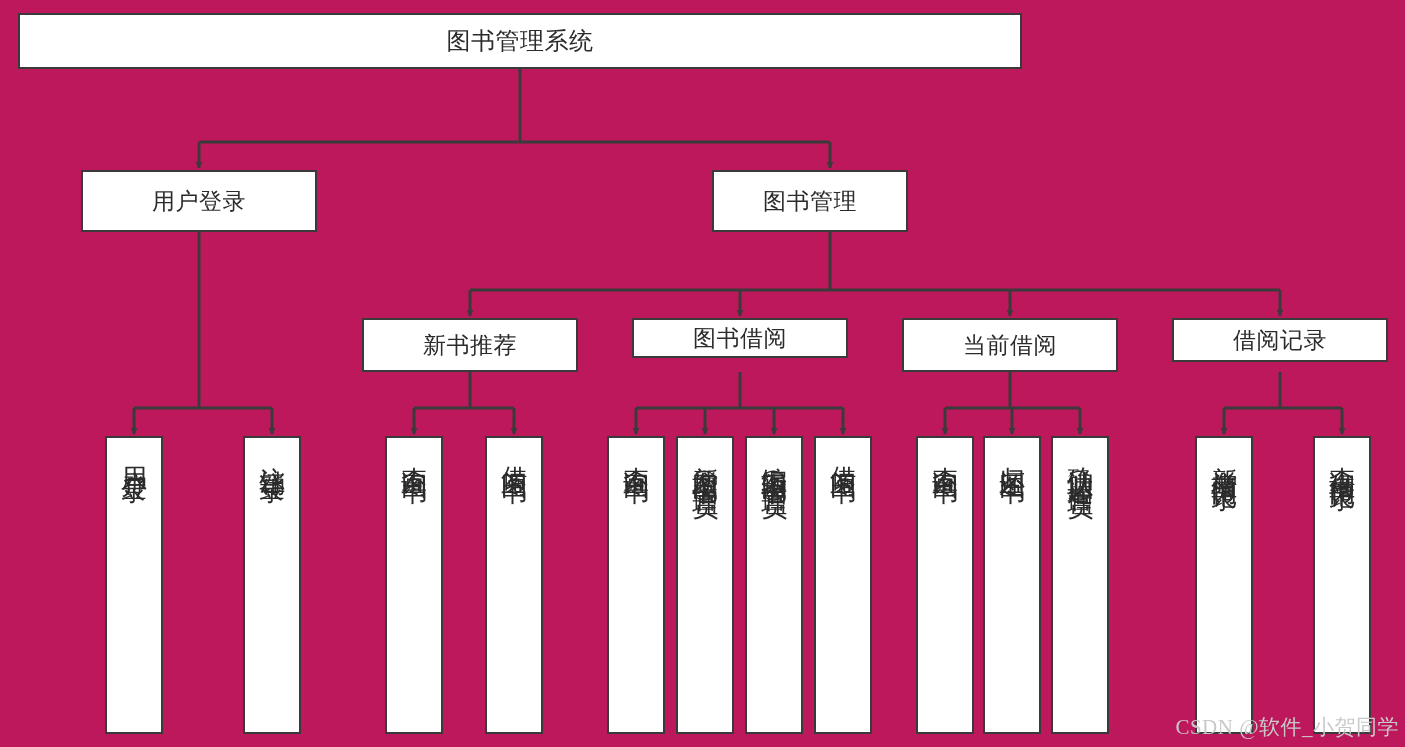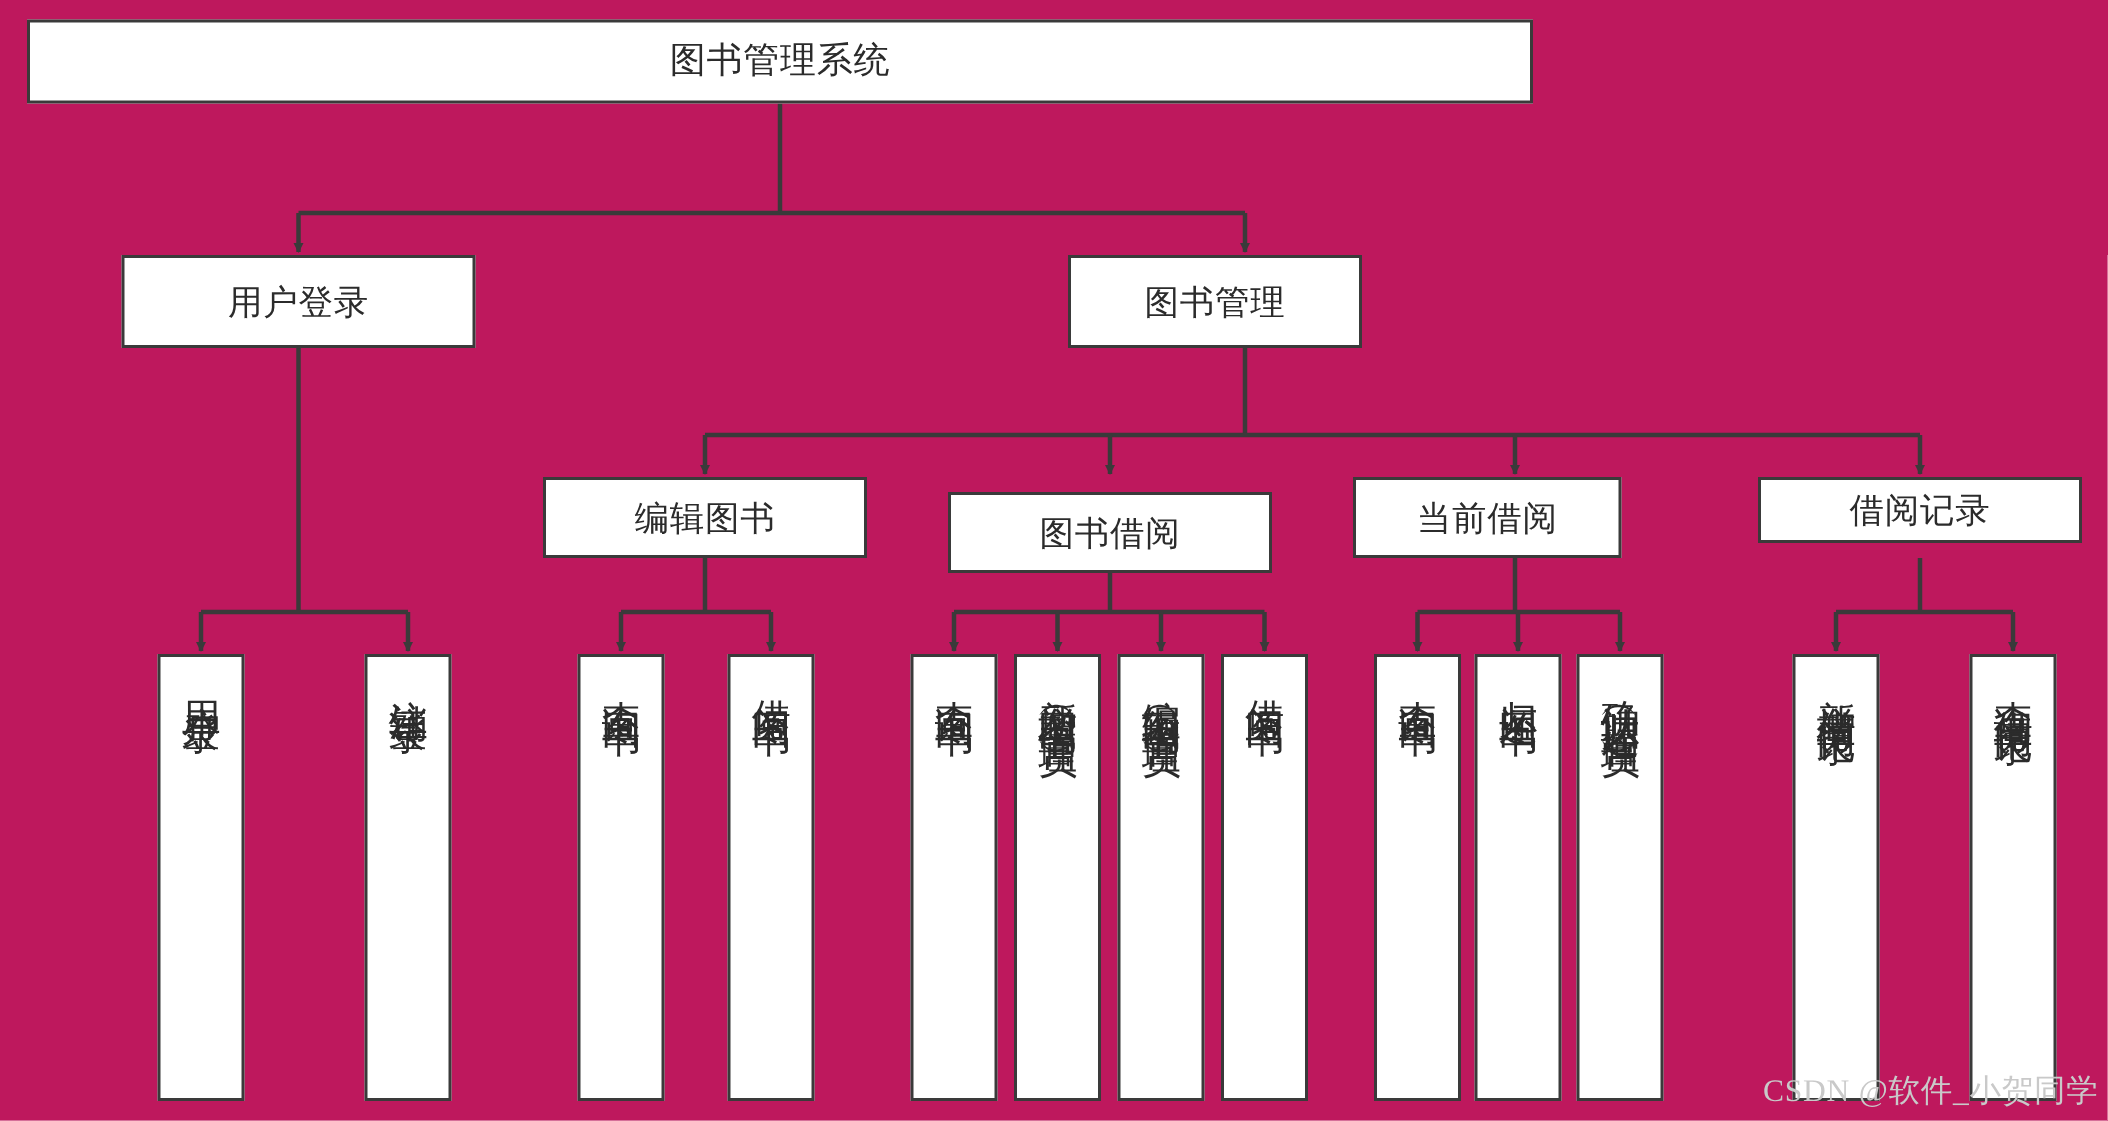--- a/index.html
+++ b/index.html
@@ -108,26 +108,26 @@
       <div class="node h root" style="left: 18px; top: 13px; width: 1004px; height: 56px; border-color: rgb(58, 58, 58); color: rgb(43, 43, 43);">
         <span class="label">图书管理系统</span>
       </div>
       <div class="node h" style="left: 81px; top: 170px; width: 236px; height: 62px; border-color: rgb(58, 58, 58); color: rgb(43, 43, 43);">
         <span class="label">用户登录</span>
       </div>
       <div class="node h" style="left: 712px; top: 170px; width: 196px; height: 62px; border-color: rgb(58, 58, 58); color: rgb(43, 43, 43);">
         <span class="label">图书管理</span>
       </div>
       <div class="node h" style="left: 362px; top: 318px; width: 216px; height: 54px; border-color: rgb(58, 58, 58); color: rgb(43, 43, 43);">
-        <span class="label">编辑图书</span>
+        <span class="label">新书推荐</span>
       </div>
-      <div class="node h" style="left: 632px; top: 328px; width: 216px; height: 54px; border-color: rgb(58, 58, 58); color: rgb(43, 43, 43);">
+      <div class="node h" style="left: 632px; top: 318px; width: 216px; height: 40px; border-color: rgb(58, 58, 58); color: rgb(43, 43, 43);">
         <span class="label">图书借阅</span>
       </div>
-      <div class="node h" style="left: 902px; top: 318px; width: 179px; height: 54px; border-color: rgb(58, 58, 58); color: rgb(43, 43, 43);">
+      <div class="node h" style="left: 902px; top: 318px; width: 216px; height: 54px; border-color: rgb(58, 58, 58); color: rgb(43, 43, 43);">
         <span class="label">当前借阅</span>
       </div>
       <div class="node h" style="left: 1172px; top: 318px; width: 216px; height: 44px; border-color: rgb(58, 58, 58); color: rgb(43, 43, 43);">
         <span class="label">借阅记录</span>
       </div>
       <div class="node v" style="left: 105px; top: 436px; width: 58px; height: 298px; border-color: rgb(58, 58, 58); color: rgb(43, 43, 43);">
         <span class="label">用户登录</span>
       </div>
       <div class="node v" style="left: 243px; top: 436px; width: 58px; height: 298px; border-color: rgb(58, 58, 58); color: rgb(43, 43, 43);">
         <span class="label">注销登录</span>

